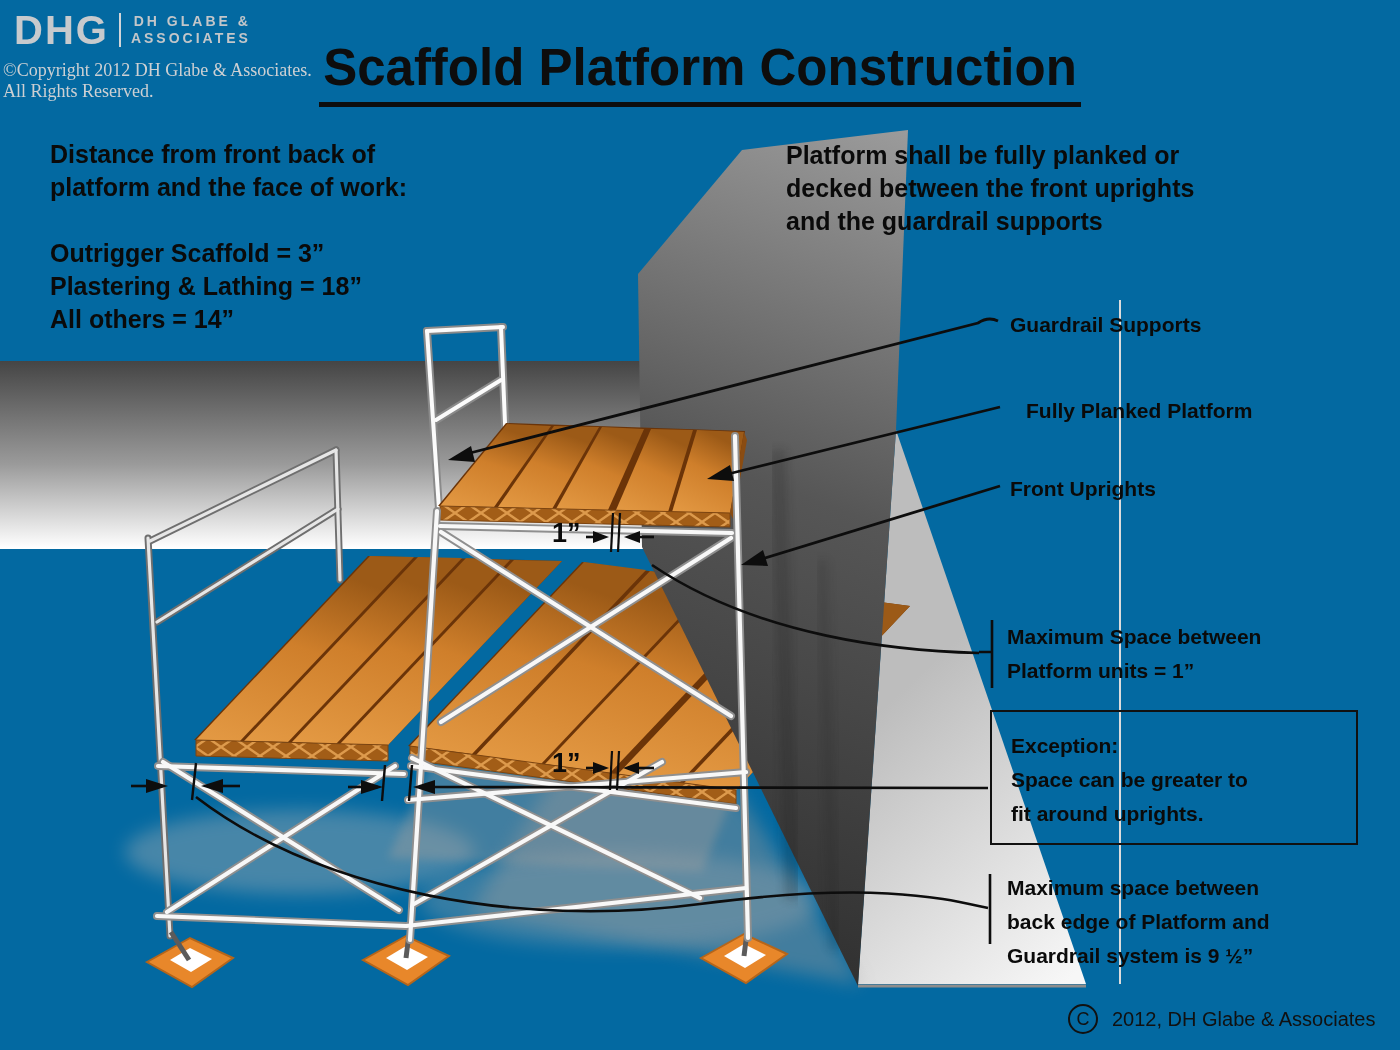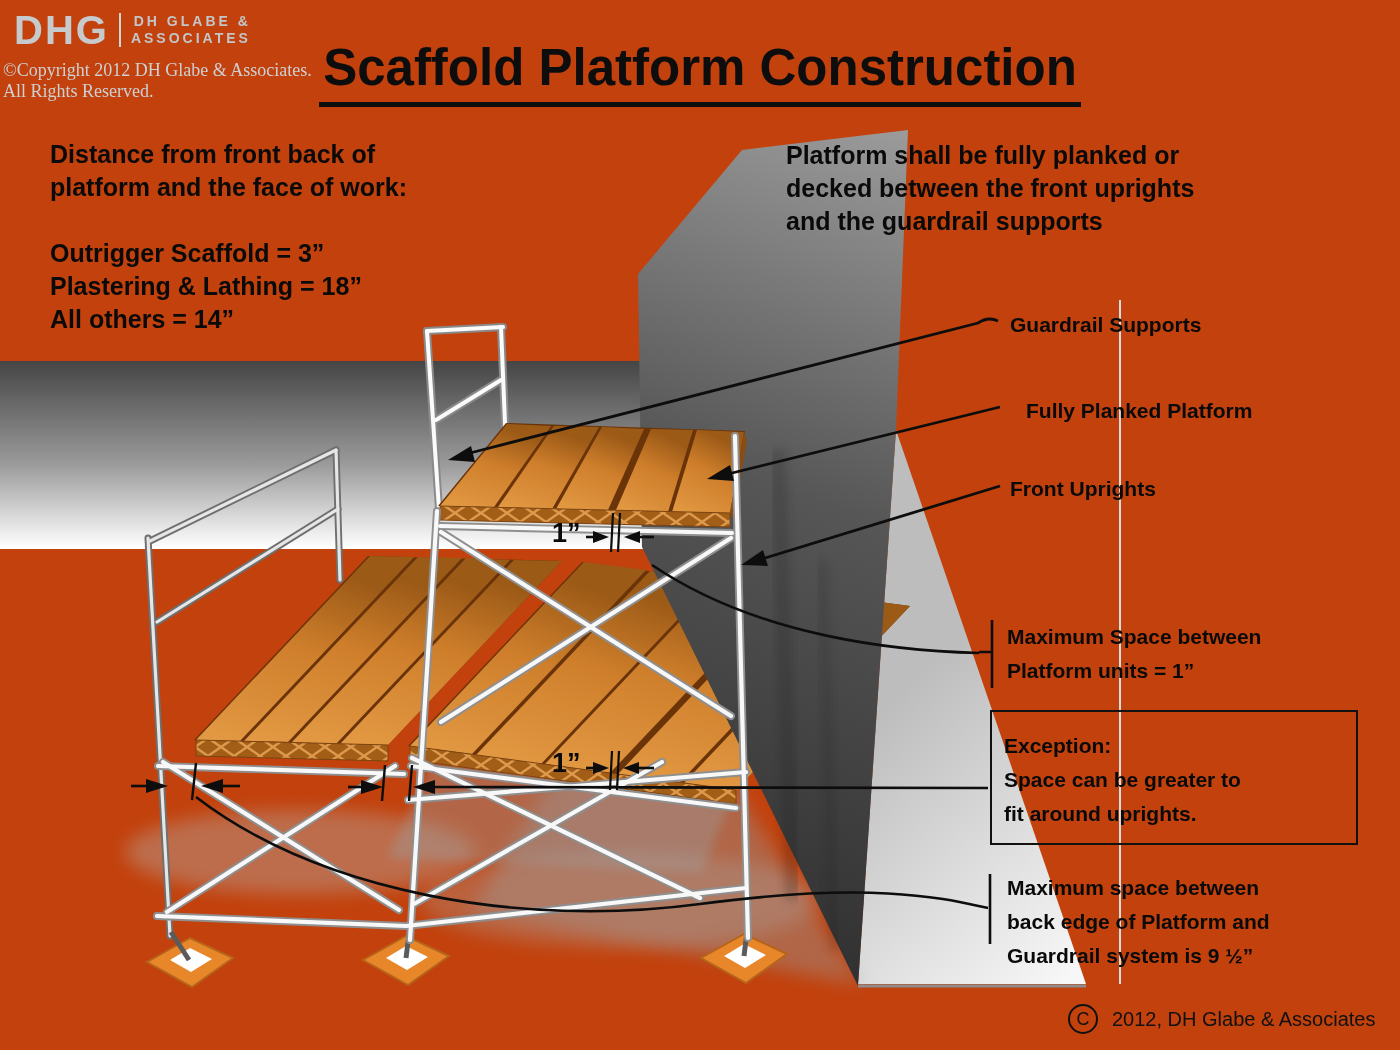--- a/index.html
+++ b/index.html
@@ -1,17 +1,17 @@
 <!DOCTYPE html>
 <html><head>
 <meta charset="utf-8">
 <style>
   html,body{margin:0;padding:0;background:#888;}
   .slide{
-    position:relative;width:1400px;height:1050px;background:#c2410c;overflow:hidden;
+    position:relative;width:1400px;height:1050px;background:#0369a1;overflow:hidden;
     font-family:"Liberation Sans","DejaVu Sans",sans-serif;color:#0d0d0d;margin:0 auto;
   }
   .abs{position:absolute;}
   
   .logo-row{left:14px;top:10px;display:flex;align-items:center;gap:10px;}
   .logo-mono{font-size:40px;font-weight:800;letter-spacing:2px;color:#c7cacd;line-height:1;}
   .logo-sep{width:2px;height:34px;background:#d2d5d8;}
   .logo-name{font-size:14px;font-weight:700;letter-spacing:3px;color:#c3c6c9;line-height:17px;text-align:right;}
   .logo-copy{left:3px;top:60px;font-size:18px;color:#cdd0d3;line-height:21px;font-family:Liberation Serif, serif;}
   .title{
@@ -23,21 +23,21 @@
   }
   
   .blk{font-size:25px;font-weight:700;line-height:33px;color:#0a0a0a;}
   .left-intro{left:50px;top:138px;}
   .left-rules{left:50px;top:237px;}
   .right-blk{left:750px;top:139px;margin-left:36px;}
   
   .callout{font-size:21px;font-weight:700;line-height:34px;color:#0a0a0a;}
   .exception-box{
     left:990px;top:710px;width:368px;height:135px;border:2px solid #111;
-    box-sizing:border-box;padding:17px 0 0 12px;background:transparent;
+    box-sizing:border-box;padding:17px 0 0 19px;background:transparent;
   }
   .dim-label{font-size:27px;font-weight:700;color:#0a0a0a;}
   
   .footer{left:1068px;top:1004px;display:flex;align-items:center;gap:14px;}
   .copy-circle{
     width:30px;height:30px;border:2px solid #111;border-radius:50%;
     display:flex;align-items:center;justify-content:center;
     font-size:18px;font-weight:400;color:#111;box-sizing:border-box;
   }
   .copy-text{font-size:20px;color:#111;}

